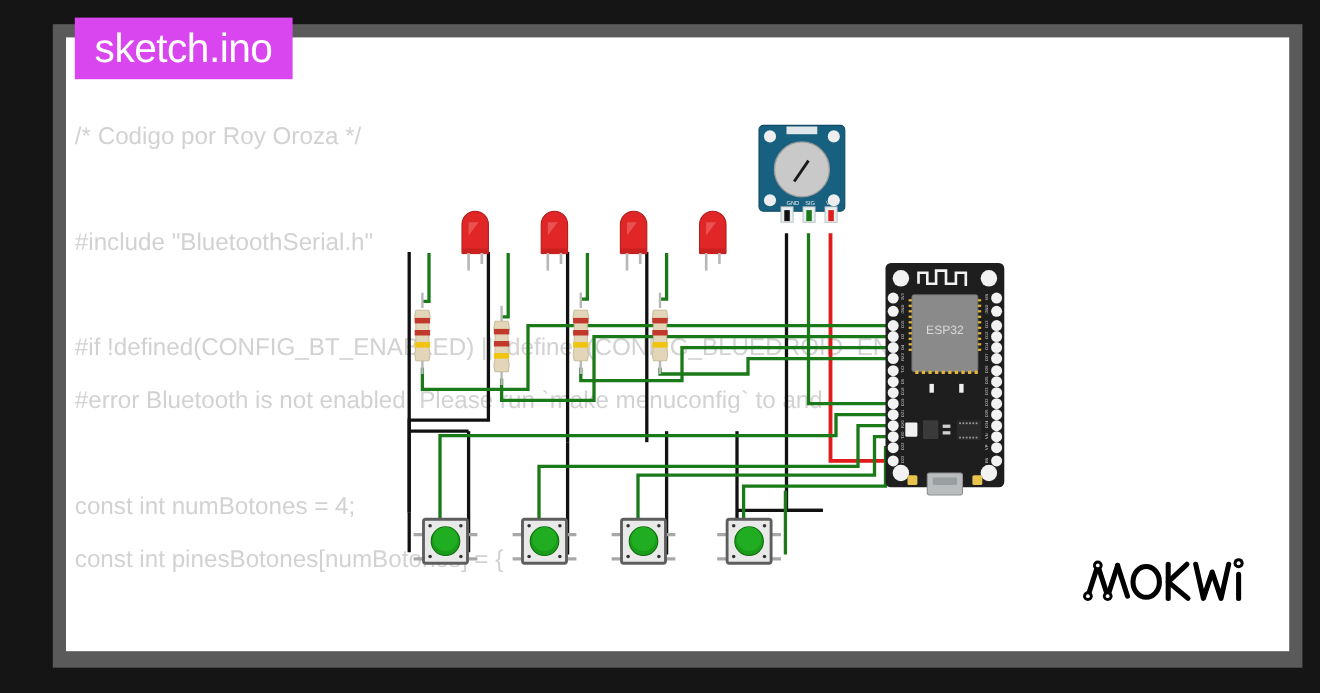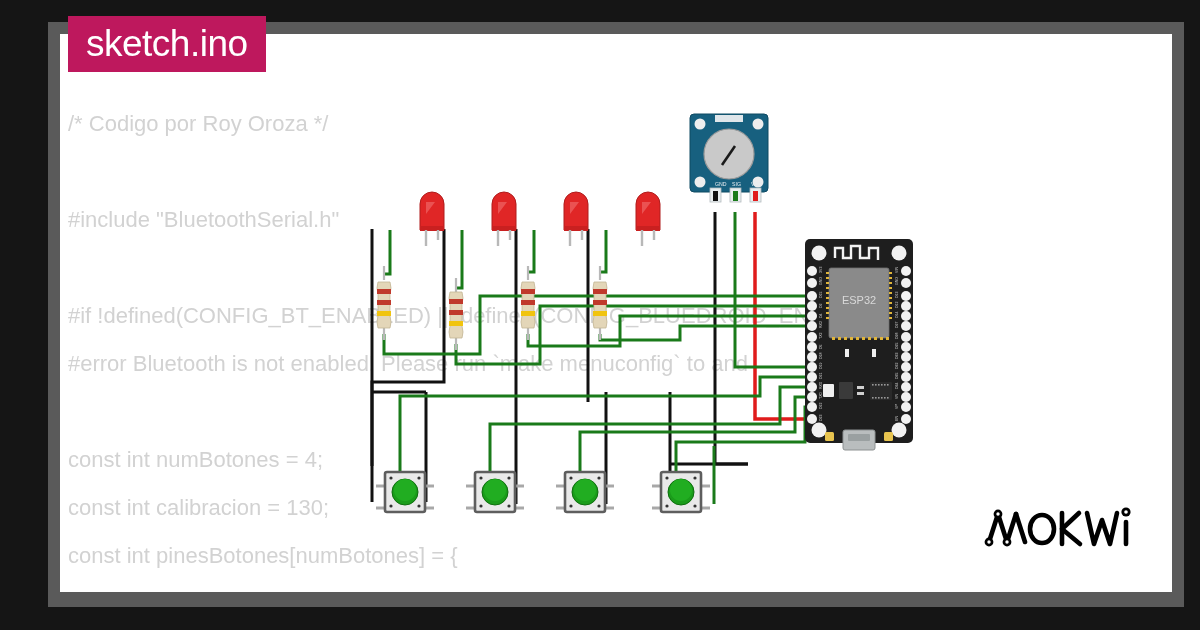--- a/index.html
+++ b/index.html
@@ -23,21 +23,21 @@
     width:1112px; height:558px;
     background:#ffffff;
     overflow:hidden;
   }
   
   #tab{
     position:absolute;
     left:68px; top:16px;
     height:56px;
     padding:0 18px;
-    background:#be185d;
+    background:#d946ef;
     color:#ffffff;
     font-size:37px;
     line-height:56px;
     letter-spacing:-0.5px;
     z-index:40;
     white-space:nowrap;
   }
   
   #code{
     position:absolute;
@@ -72,21 +72,20 @@
 
   <div id="code" style="left:8px;top:66px;">
     <div class="ln">/* Codigo por Roy Oroza */</div>
     <div class="blank"></div>
     <div class="ln">#include "BluetoothSerial.h"</div>
     <div class="blank"></div>
     <div class="ln">#if !defined(CONFIG_BT_ENABLED) || !defined(CONFIG_BLUEDROID_ENABLED)</div>
     <div class="ln">#error Bluetooth is not enabled! Please run `make menuconfig` to and</div>
     <div class="blank"></div>
     <div class="ln">const int numBotones = 4;</div>
-    <div class="ln">const int calibracion = 130;</div>
     <div class="ln">const int pinesBotones[numBotones] = {</div>
   </div>
 
   <svg id="diagram" viewBox="0 0 1112 558">
 
     <g fill="none" stroke-linecap="butt" stroke-width="3">
 
       <g stroke="#111111">
         <path d="M312,195 L312,432"></path>
         <path d="M384,195 L384,348 L312,348 L312,432"></path>

